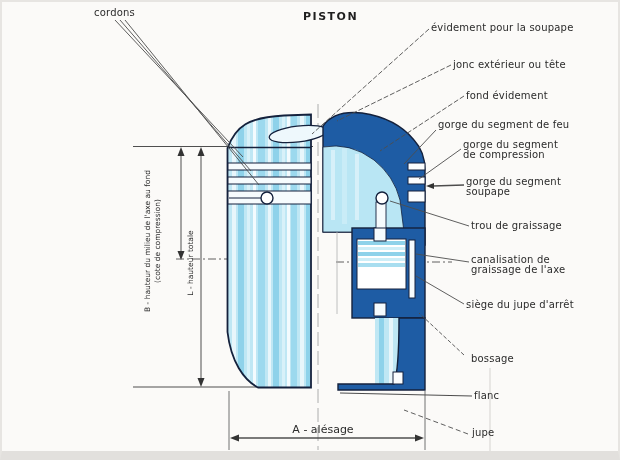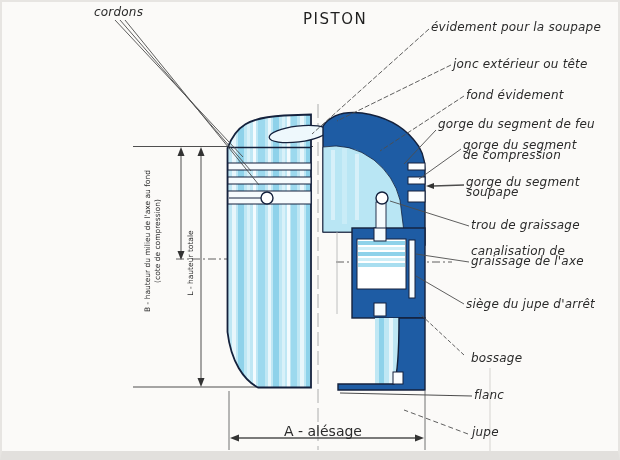--- a/index.html
+++ b/index.html
@@ -8,35 +8,35 @@
     background:#fbfaf8;
     font-family:"DejaVu Sans", sans-serif;
     color:#2e2e2e;
   }
   #frame{
     position:absolute;inset:0;pointer-events:none;
     border:2px solid #e7e5e2;border-bottom:9px solid #e2e0dd;
     box-sizing:border-box;
   }
   .lbl{
-    position:absolute;font-size:12px;line-height:9px;color:#2b2b2b;
-    white-space:nowrap;letter-spacing:.2px;font-style:italic;
+    position:absolute;font-size:10px;line-height:9px;color:#2b2b2b;
+    white-space:nowrap;letter-spacing:.2px;
   }
   .lbl2{line-height:10px;}
   #title{
-    position:absolute;left:303px;top:10px;font-size:15px;font-weight:normal;
+    position:absolute;left:303px;top:10px;font-size:11px;font-weight:bold;
     letter-spacing:1.5px;color:#1f1f1f;
   }
   .vlabel{
     position:absolute;font-size:7.5px;color:#2b2b2b;text-align:center;
     transform:rotate(-90deg);white-space:nowrap;line-height:10px;
   }
   #dim-b{left:58px;top:231px;width:190px;}
   #dim-l{left:136px;top:258px;width:110px;}
-  #dim-a{position:absolute;left:283px;top:423px;width:80px;text-align:center;font-size:14px;color:#2b2b2b;}
+  #dim-a{position:absolute;left:283px;top:423px;width:80px;text-align:center;font-size:11px;color:#2b2b2b;}
   svg{position:absolute;left:0;top:0;}
 </style>
 </head>
 <body>
 
 <div id="stage">
 
   <svg width="620" height="460" viewBox="0 0 620 460">
 
     <defs>
@@ -176,21 +176,21 @@
     <span>de compression</span>
   </div>
 
   <div class="lbl lbl2" style="left:466px;top:177px">
     <span>gorge du segment</span><br>
     <span>soupape</span>
   </div>
 
   <div class="lbl" style="left:471px;top:221px">trou de graissage</div>
 
-  <div class="lbl lbl2" style="left:471px;top:246px">
+  <div class="lbl lbl2" style="left:471px;top:255px">
     <span>canalisation de</span><br>
     <span>graissage de l'axe</span>
   </div>
 
   <div class="lbl" style="left:466px;top:300px">siège du jupe d'arrêt</div>
   <div class="lbl" style="left:471px;top:354px">bossage</div>
   <div class="lbl" style="left:474px;top:391px">flanc</div>
   <div class="lbl" style="left:472px;top:428px">jupe</div>
 
   <div class="vlabel" id="dim-b">

